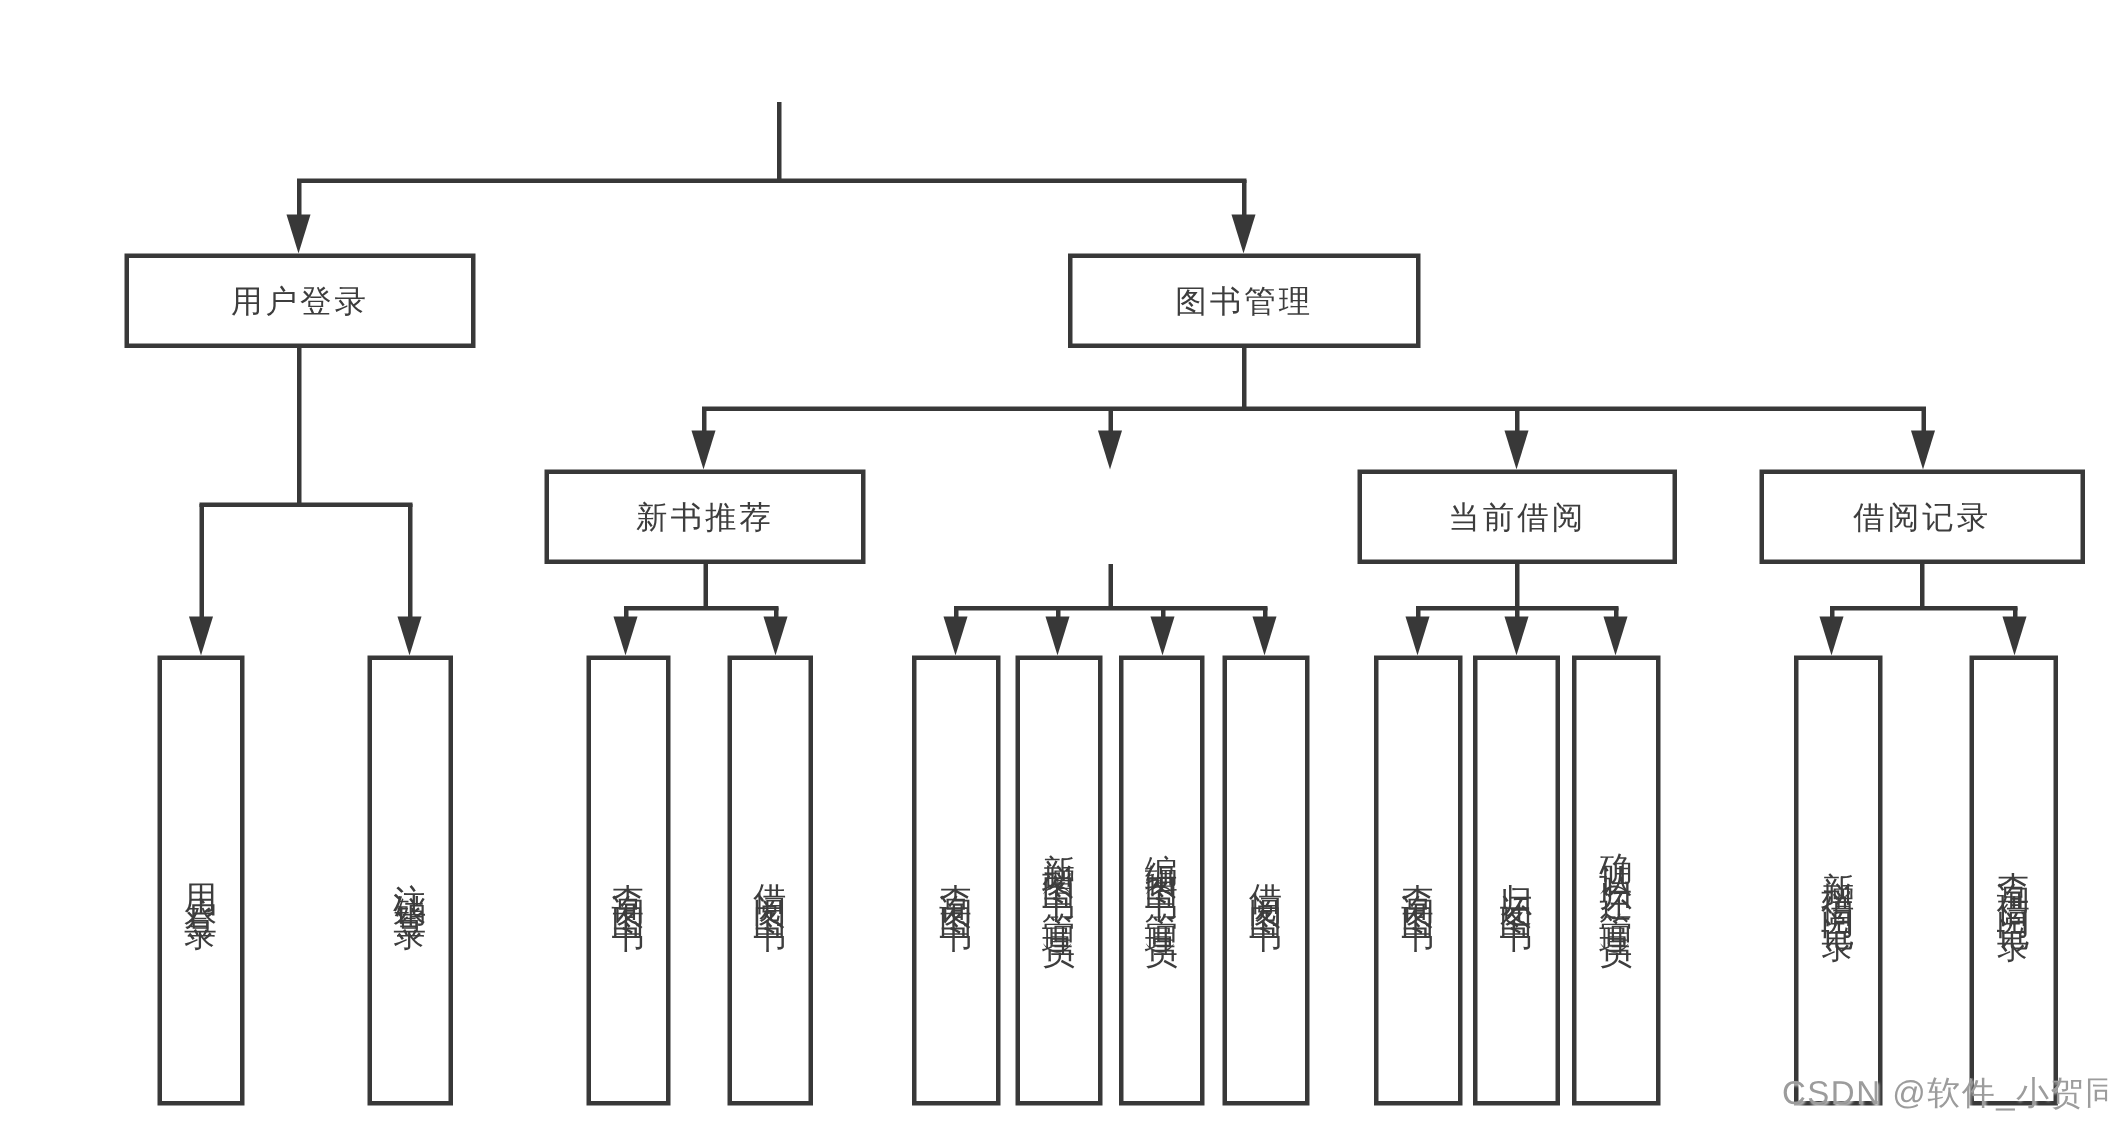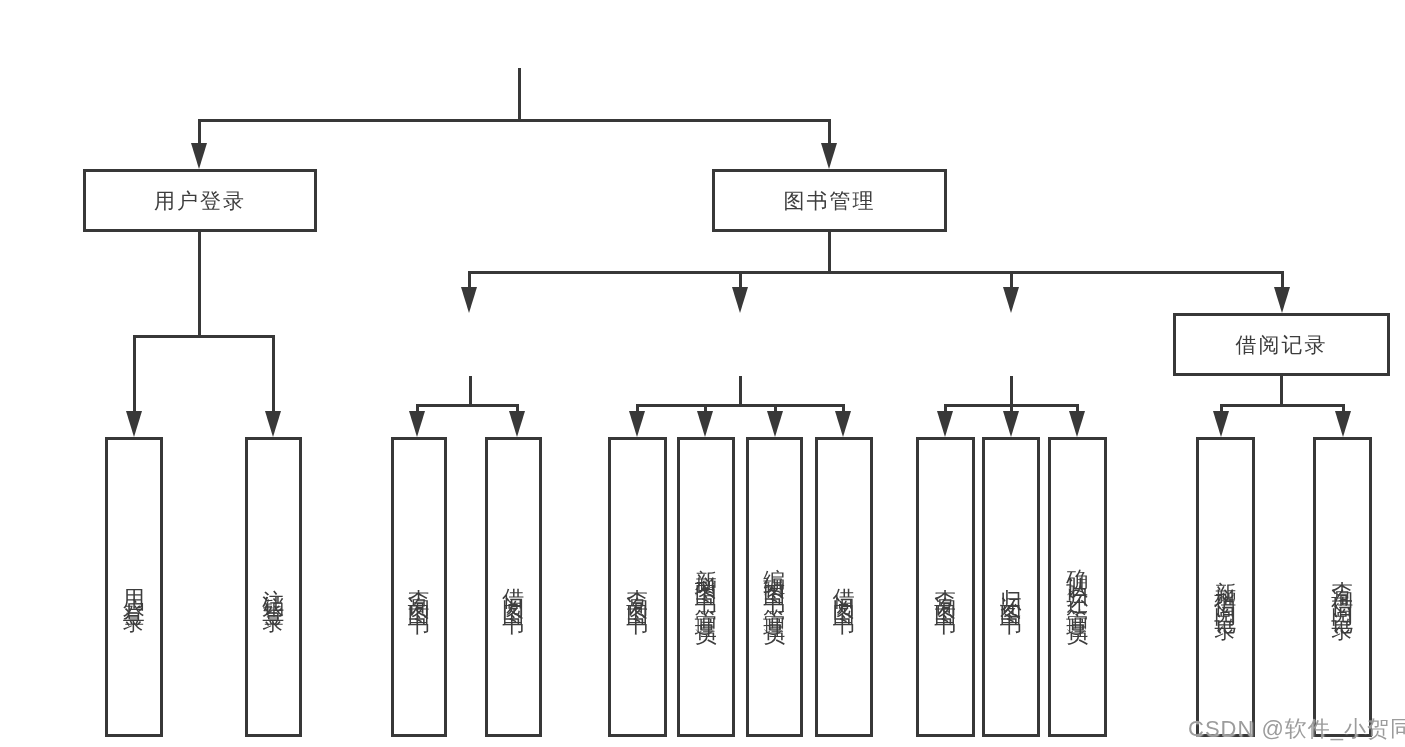--- a/index.html
+++ b/index.html
@@ -98,20 +98,26 @@
   <div class="arrow" style="left:1335px; top:411px;"></div>
 
 
   <div class="node hnode" style="left:83px; top:169px; width:234px; height:63px;">
     <span>用户登录</span>
   </div>
   <div class="node hnode" style="left:712px; top:169px; width:235px; height:63px;">
     <span>图书管理</span>
   </div>
 
+  <div class="node hnode" style="left:363px; top:313px; width:214px; height:63px;">
+    <span>新书推荐</span>
+  </div>
+  <div class="node hnode" style="left:905px; top:313px; width:213px; height:63px;">
+    <span>当前借阅</span>
+  </div>
   <div class="node hnode" style="left:1173px; top:313px; width:217px; height:63px;">
     <span>借阅记录</span>
   </div>
 
   <div class="node vnode" style="left:105px; top:437px; width:58px; height:300px;">
     <span class="vlabel">用户登录</span>
   </div>
   <div class="node vnode" style="left:245px; top:437px; width:57px; height:300px;">
     <span class="vlabel">注销登录</span>
   </div>

